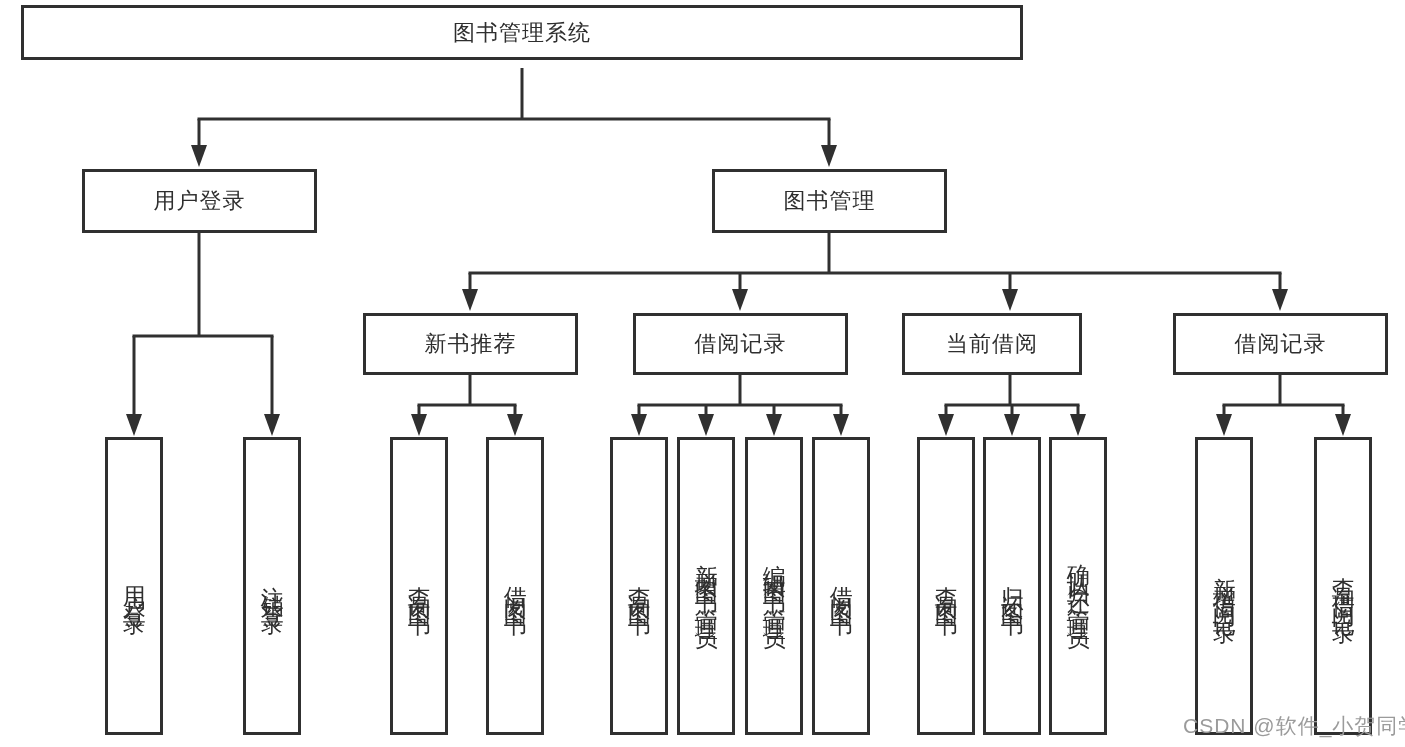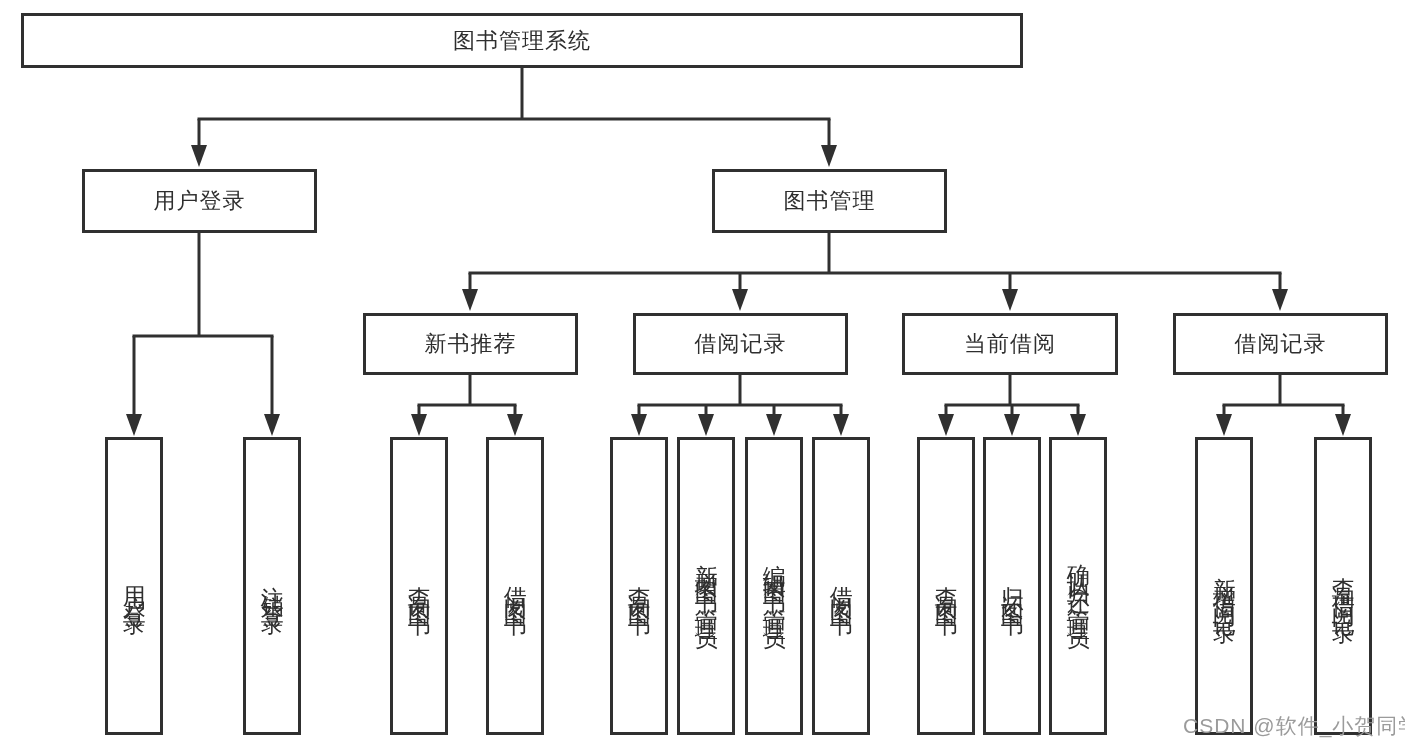--- a/index.html
+++ b/index.html
@@ -125,38 +125,38 @@
     <g>
       <line class="wire" x1="1280" y1="375" x2="1280" y2="405"></line>
       <line class="wire" x1="1222.5" y1="405" x2="1344.5" y2="405"></line>
       <line class="wire" x1="1224" y1="405" x2="1224" y2="418"></line>
       <polygon class="head" points="1224,436 1216,414 1232,414"></polygon>
       <line class="wire" x1="1343" y1="405" x2="1343" y2="418"></line>
       <polygon class="head" points="1343,436 1335,414 1351,414"></polygon>
     </g>
   </svg>
 
-  <div class="box" style="left:21px; top:13px; width:1002px; height:55px;">
+  <div class="box" style="left:21px; top:5px; width:1002px; height:55px;">
     <span>图书管理系统</span>
   </div>
 
   <div class="box" style="left:82px; top:169px; width:235px; height:64px;">
     <span>用户登录</span>
   </div>
   <div class="box" style="left:712px; top:169px; width:235px; height:64px;">
     <span>图书管理</span>
   </div>
 
   <div class="box" style="left:363px; top:313px; width:215px; height:62px;">
     <span>新书推荐</span>
   </div>
   <div class="box" style="left:633px; top:313px; width:215px; height:62px;">
     <span>借阅记录</span>
   </div>
-  <div class="box" style="left:902px; top:313px; width:216px; height:62px;">
+  <div class="box" style="left:902px; top:313px; width:180px; height:62px;">
     <span>当前借阅</span>
   </div>
   <div class="box" style="left:1173px; top:313px; width:215px; height:62px;">
     <span>借阅记录</span>
   </div>
 
   <div class="box vbox" style="left:105px; top:437px; width:58px; height:298px;">
     <span>用户登录</span>
   </div>
   <div class="box vbox" style="left:243px; top:437px; width:58px; height:298px;">

